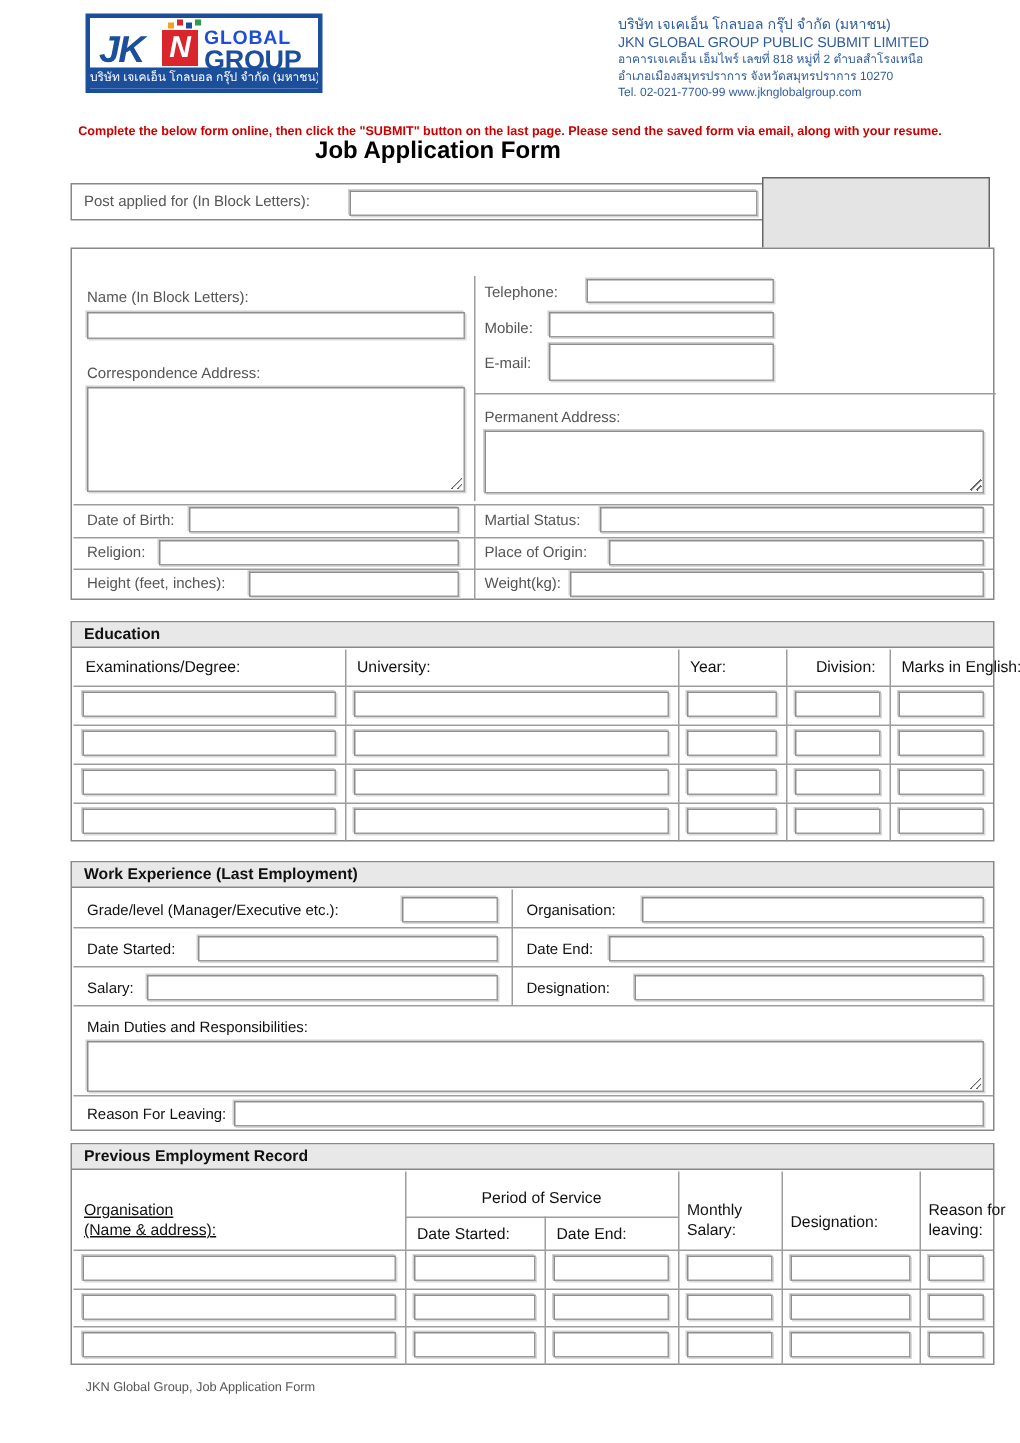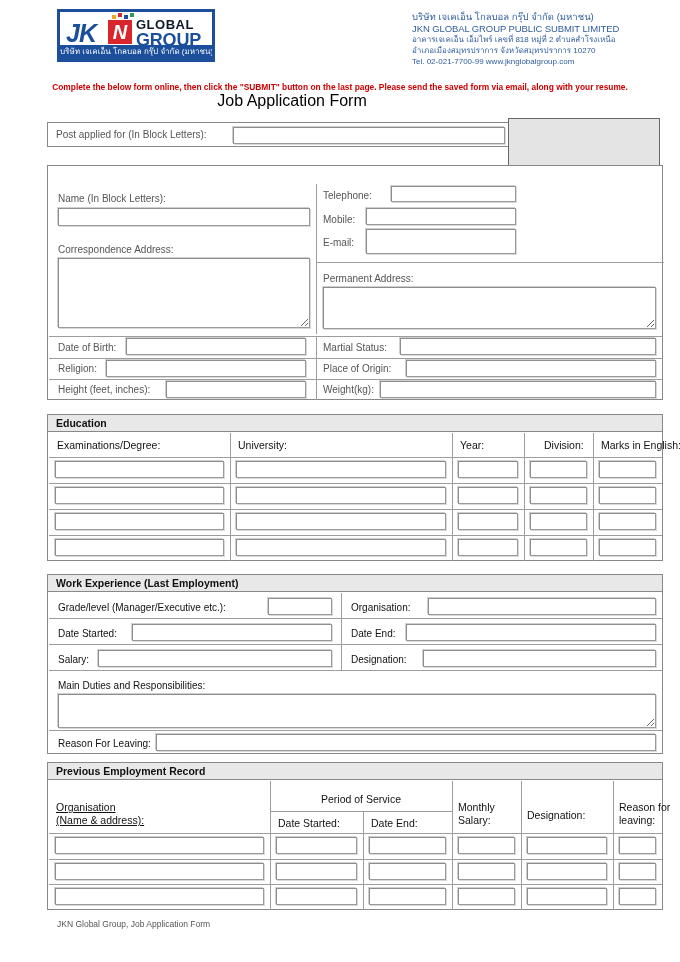--- a/index.html
+++ b/index.html
@@ -63,21 +63,21 @@
   .dot { position: absolute; width: 4px; height: 4px; }
   .dot.d1 { left: 52px; top: 3px; background: #f5a11b; }
   .dot.d2 { left: 58px; top: 1px; background: #d8262c; }
   .dot.d3 { left: 64px; top: 3px; background: #1b4f9c; }
   .dot.d4 { left: 70px; top: 1px; background: #2e9b4e; }
   .logo-global {
     position: absolute;
     left: 76px; top: 5px;
     font-weight: bold;
     font-size: 13px;
-    color: #0f172a;
+    color: #1d4ed8;
     letter-spacing: 0.5px;
   }
   .logo-group {
     position: absolute;
     left: 76px; top: 18px;
     font-weight: bold;
     font-size: 18px;
     color: #1b4f9c;
     letter-spacing: -0.2px;
     text-align: right;
@@ -116,21 +116,21 @@
     font-size: 8.4px;
     font-weight: bold;
     white-space: nowrap;
   }
   .form-title {
     position: absolute;
     left: 0; top: 92px;
     width: 584px;
     text-align: center;
     font-size: 16px;
-    font-weight: normal;
+    font-weight: bold;
   }
 
   
   .sec {
     position: absolute;
     border: 1px solid #888;
     background: #fff;
     box-sizing: border-box;
   }
   .sec-title {

